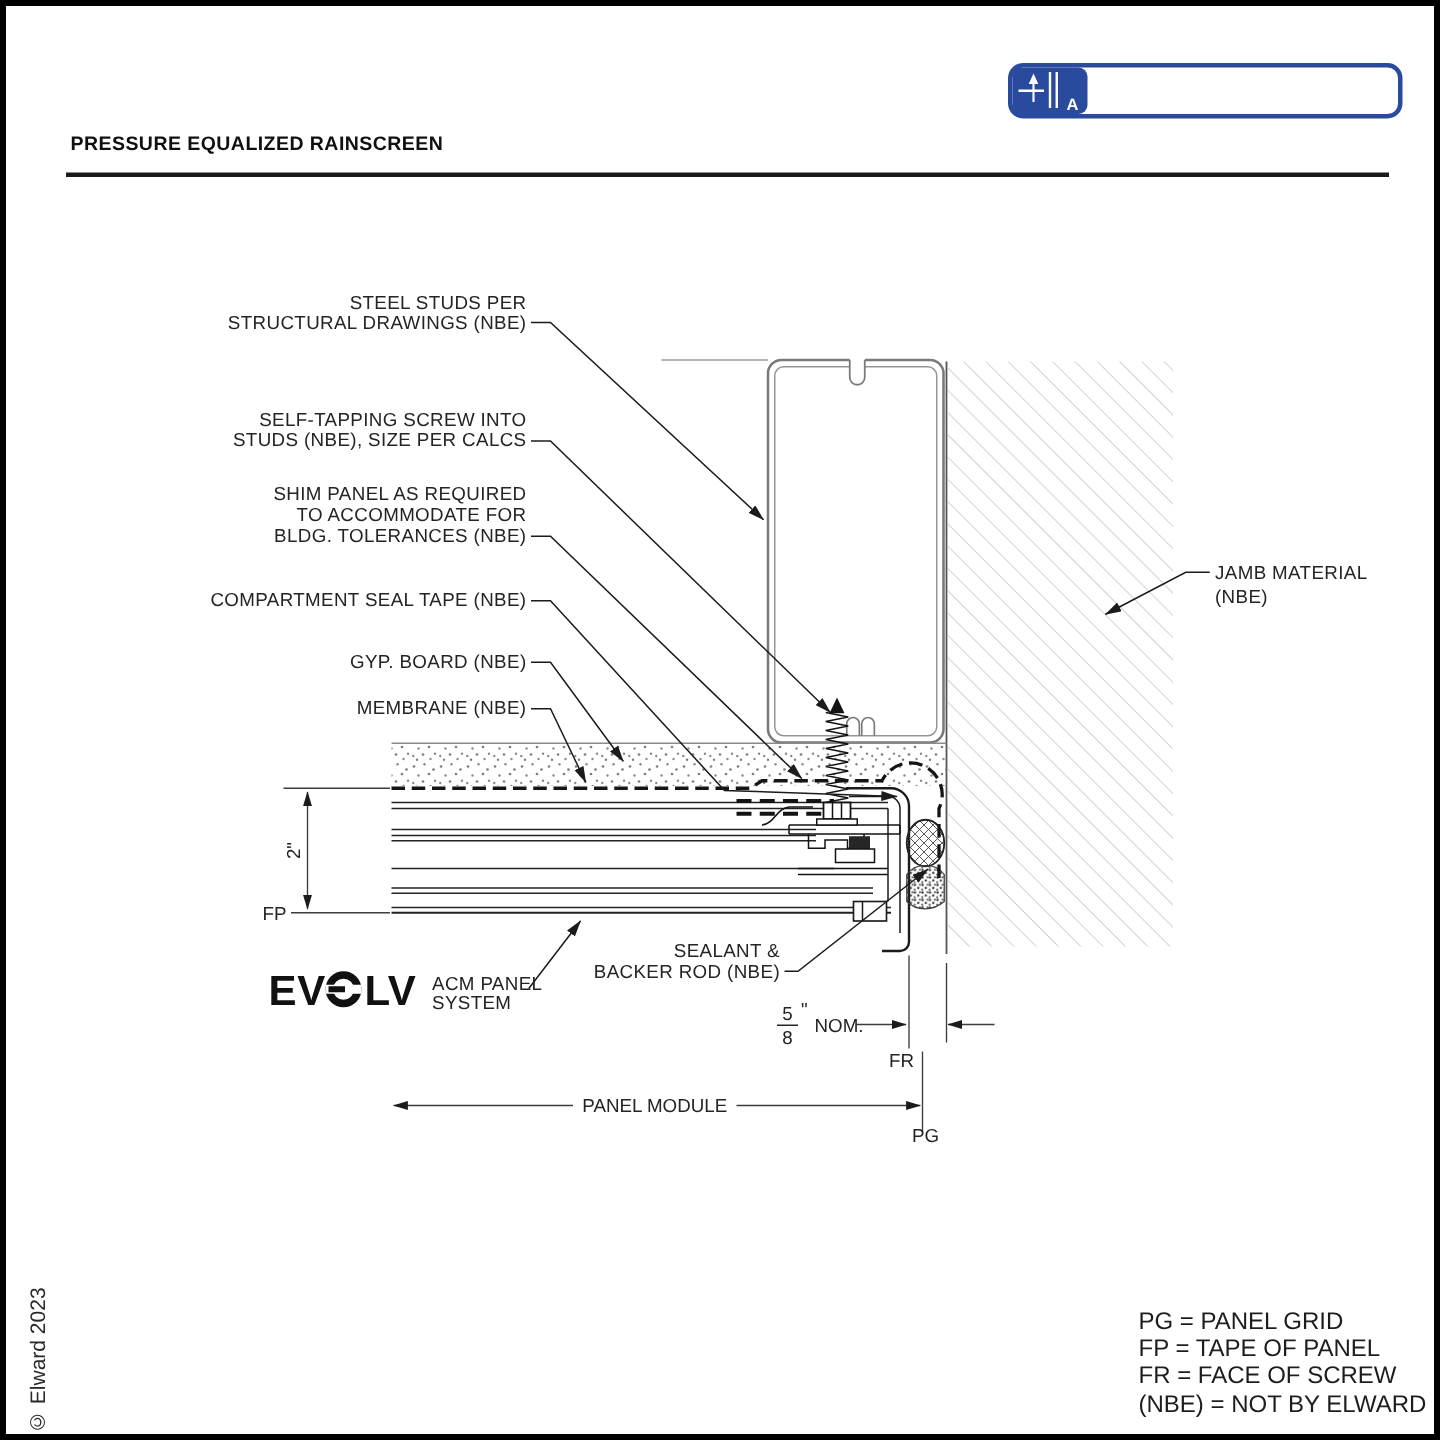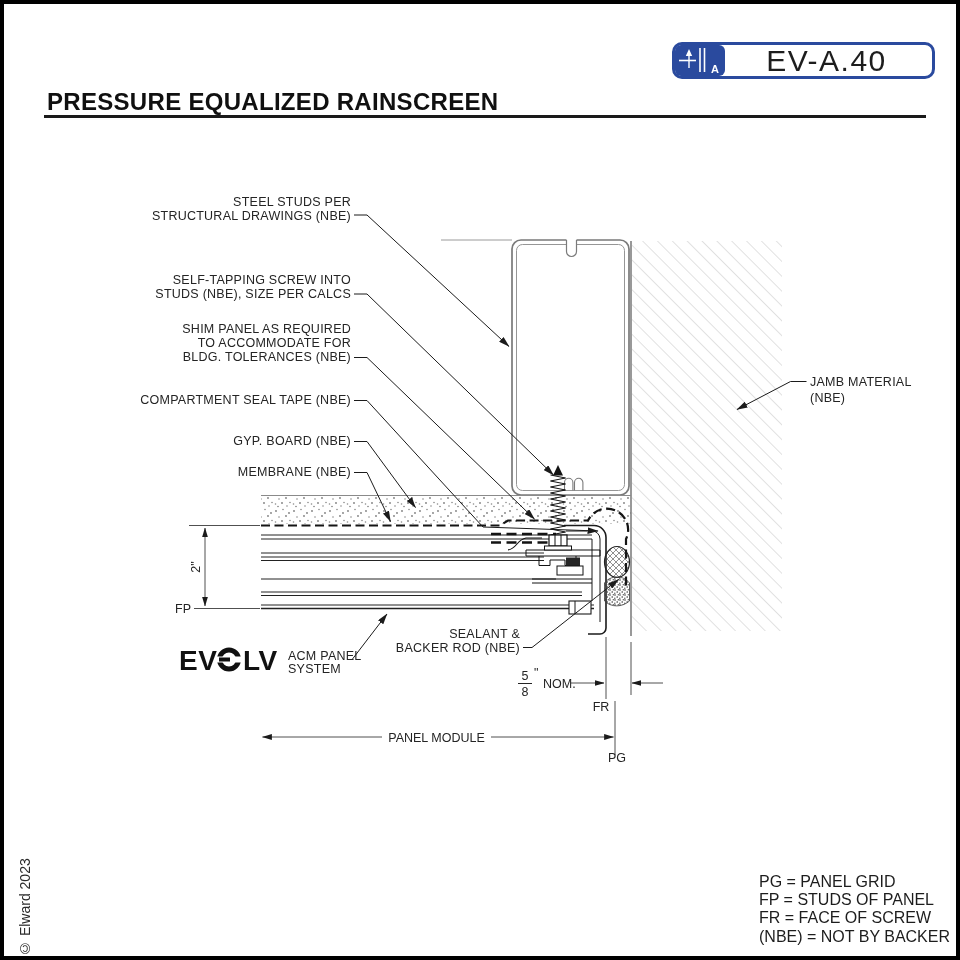--- a/index.html
+++ b/index.html
@@ -3,21 +3,21 @@
 <meta charset="utf-8">
 <style>
   html,body{margin:0;padding:0;background:#e8e8e8;}
   .page{position:relative;width:960px;height:960px;background:#fff;border:4px solid #000;
         box-sizing:border-box;overflow:hidden;font-family:"Liberation Sans",sans-serif;}
   .sheet-tag{position:absolute;left:668px;top:38px;width:263px;height:37px;border:3px solid #2a4a9e;
              border-radius:10px;background:#fff;box-sizing:border-box;display:flex;align-items:center;}
   .tag-icon{width:50px;height:31px;background:#2a4a9e;border-radius:6px;position:relative;flex:0 0 auto;}
   .tag-icon svg{position:absolute;left:0;top:0;}
   .tag-text{flex:1;text-align:center;font-size:30px;letter-spacing:1.5px;color:#1d1d1d;padding-right:4px;}
-  .page-title{position:absolute;left:43px;top:84px;margin:0;font-size:24px;font-weight:bold;
+  .page-title{position:absolute;left:43px;top:84px;margin:0;font-size:13px;font-weight:bold;
               letter-spacing:.3px;color:#101010;}
   .title-rule{position:absolute;left:40px;top:111px;width:882px;height:2.5px;background:#1a1a1a;}
   .drawing{position:absolute;left:0;top:0;}
   .legend{position:absolute;left:755px;top:869px;font-size:16px;line-height:18.2px;color:#1d1d1d;}
   .copyright{position:absolute;left:13px;top:818px;height:134px;writing-mode:vertical-rl;
              transform:rotate(180deg);font-size:14px;color:#2a2a2a;}
   .lbl{font-size:12.5px;fill:#242424;letter-spacing:.25px;font-family:"Liberation Sans",sans-serif;}
   .dimtxt{font-size:12.5px;fill:#242424;font-family:"Liberation Sans",sans-serif;}
   .logo-big{font-size:28px;font-weight:bold;letter-spacing:.5px;fill:#111;font-family:"Liberation Sans",sans-serif;}
 </style>
@@ -30,21 +30,20 @@
     <div class="tag-icon">
       <svg width="50" height="31" viewBox="0 0 50 31">
         <line x1="25" y1="3" x2="25" y2="27" stroke="#fff" stroke-width="1.6"></line>
         <line x1="29.5" y1="3" x2="29.5" y2="27" stroke="#fff" stroke-width="1.6"></line>
         <line x1="4" y1="15.5" x2="21" y2="15.5" stroke="#fff" stroke-width="1.6"></line>
         <line x1="14" y1="23" x2="14" y2="10" stroke="#fff" stroke-width="1.4"></line>
         <polygon points="14,4 10.8,11 17.2,11" fill="#fff"></polygon>
         <text x="36" y="28" font-size="11" font-weight="bold" fill="#fff" font-family="Liberation Sans, sans-serif">A</text>
       </svg>
     </div>
-    <div class="tag-text">EV-A.40</div>
   </div>
 
   <h1 class="page-title">PRESSURE EQUALIZED RAINSCREEN</h1>
   <div class="title-rule"></div>
 
   <svg class="drawing" width="960" height="960" viewBox="0 0 960 960">
     <defs>
       <marker id="arr" viewBox="0 0 10 6" refX="9.5" refY="3" markerWidth="11" markerHeight="6.6" orient="auto-start-reverse">
           <path d="M0,0 L10,3 L0,6 Z" fill="#1b1b1b"></path>
         </marker>
@@ -200,19 +199,19 @@
       <text class="logo-big" x="175" y="666">EV</text>
       <circle cx="225" cy="655.5" r="9.5" fill="none" stroke="#111" stroke-width="5"></circle>
       <rect x="213" y="652.5" width="24" height="6" fill="#fff"></rect>
       <rect x="215" y="653.5" width="11" height="4" fill="#111"></rect>
       <text class="logo-big" x="239" y="666">LV</text>
     </g>
   </svg>
 
   <div class="legend">
     <div>PG = PANEL GRID</div>
-    <div>FP = STUDS OF PANEL</div>
+    <div>FP = TAPE OF PANEL</div>
     <div>FR = FACE OF SCREW</div>
-    <div>(NBE) = NOT BY BACKER</div>
+    <div>(NBE) = NOT BY ELWARD</div>
   </div>
 
   <div class="copyright">© Elward 2023</div>
 </div>
 
 </body></html>

